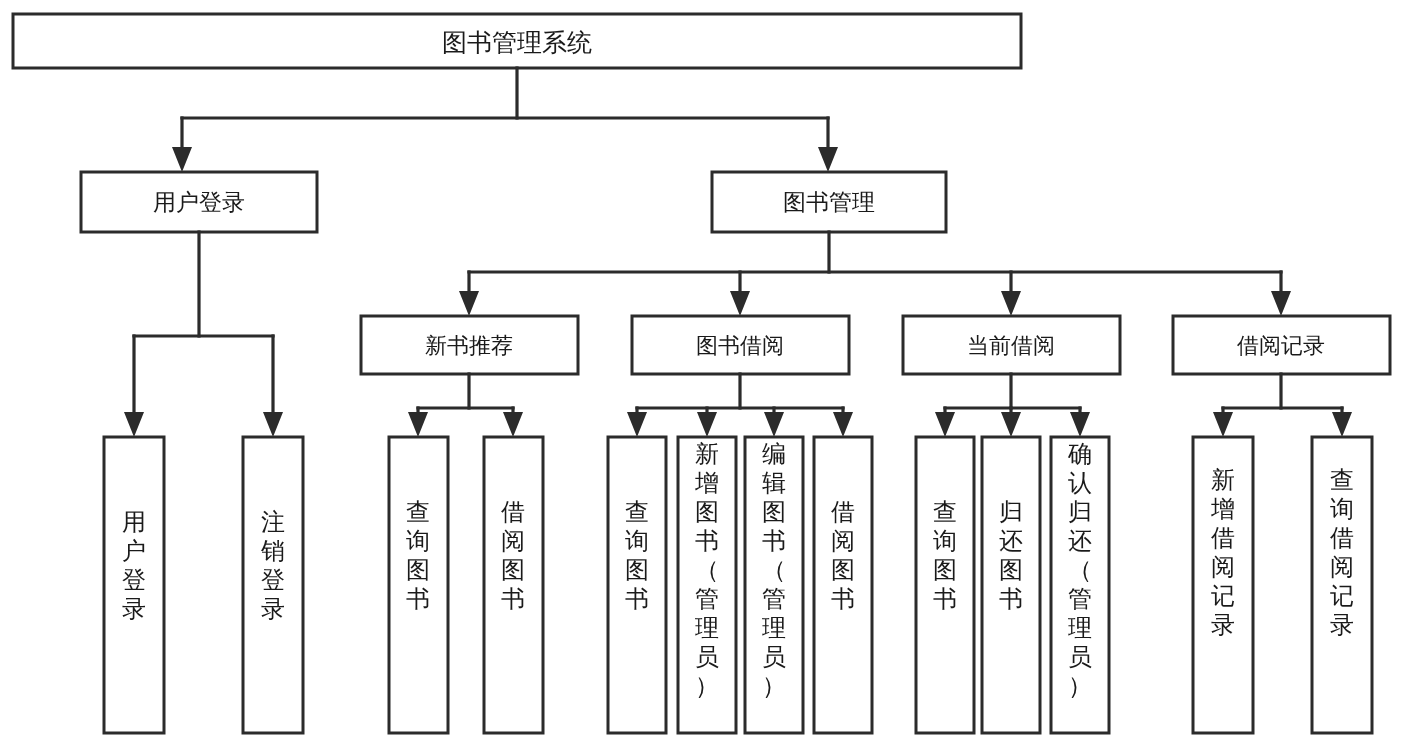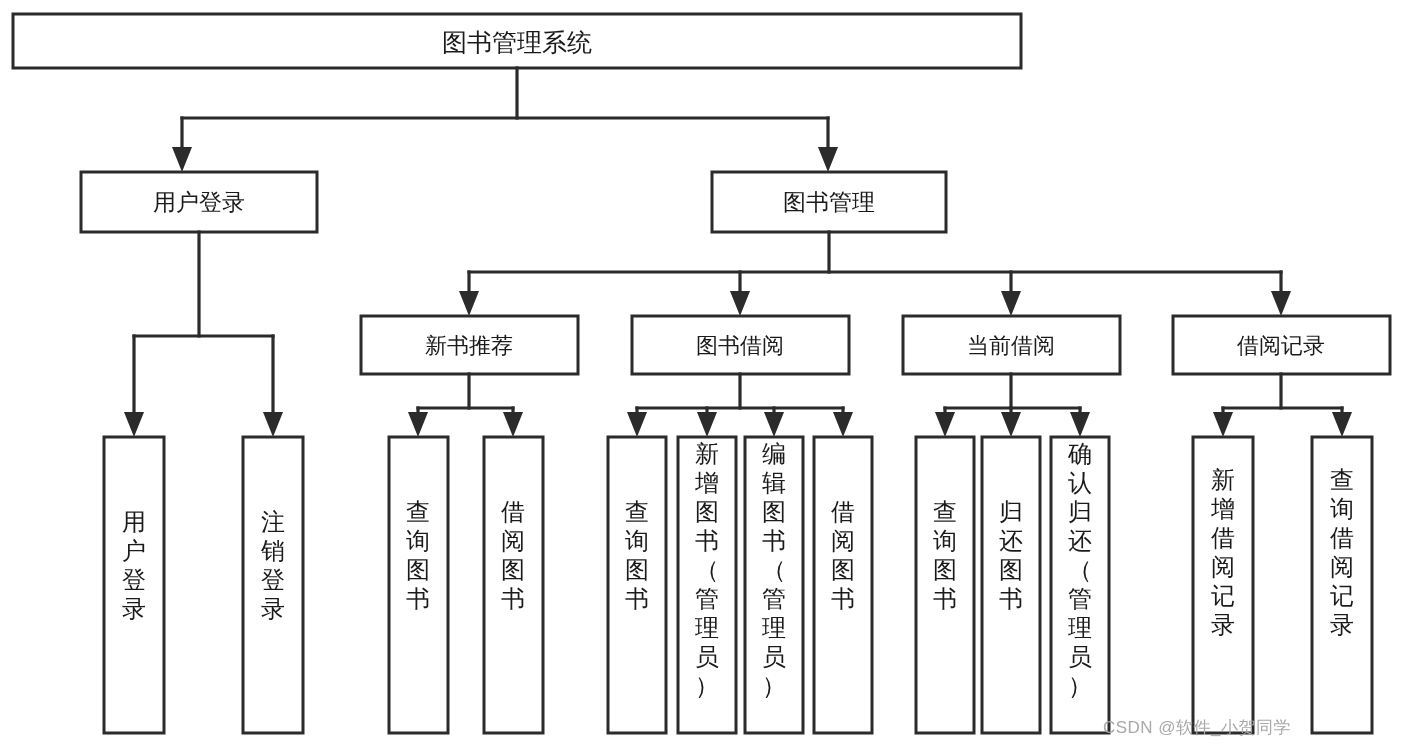--- a/index.html
+++ b/index.html
@@ -219,15 +219,14 @@
       <rect class="node-box" x="1193" y="437" width="60" height="296"></rect>
       <text class="node-label-v" x="1223" y="488" font-size="24"><tspan x="1223" y="488">新</tspan><tspan x="1223" y="517">增</tspan><tspan x="1223" y="546">借</tspan><tspan x="1223" y="575">阅</tspan><tspan x="1223" y="604">记</tspan><tspan x="1223" y="633">录</tspan></text>
     </g>
     <g>
       <rect class="node-box" x="1312" y="437" width="60" height="296"></rect>
       <text class="node-label-v" x="1342" y="488" font-size="24"><tspan x="1342" y="488">查</tspan><tspan x="1342" y="517">询</tspan><tspan x="1342" y="546">借</tspan><tspan x="1342" y="575">阅</tspan><tspan x="1342" y="604">记</tspan><tspan x="1342" y="633">录</tspan></text>
     </g>
 
   </svg>
 
-  <div class="watermark">CSDN @软件_小贺同学</div>
 
 </div>
 
 </body></html>

